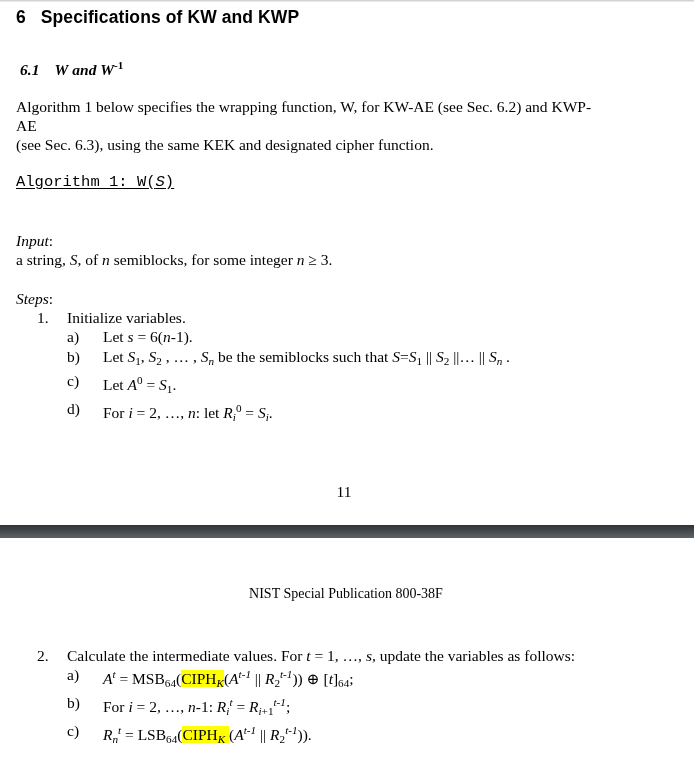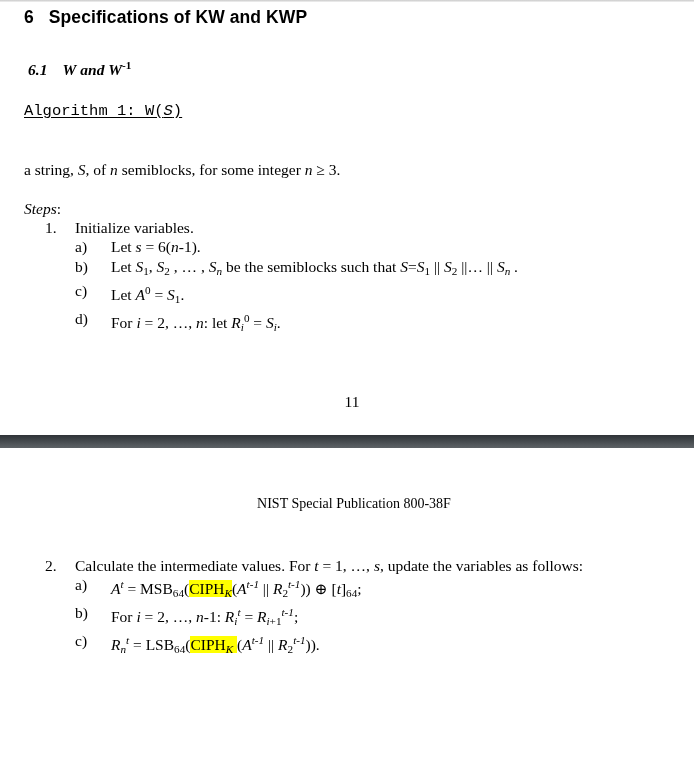--- a/index.html
+++ b/index.html
@@ -17,21 +17,21 @@
   }
   .page-top-edge {
     position: absolute;
     top: 0; left: 0;
     width: 694px;
     height: 2px;
     background: linear-gradient(to bottom, #c9c9c9, #f2f2f2);
   }
   .page {
     position: relative;
-    padding: 0 24px;
+    padding: 0 16px;
     box-sizing: border-box;
     width: 608px;
   }
   
   .h1 {
     font-family: "Liberation Sans", "DejaVu Sans", sans-serif;
     font-weight: bold;
     font-size: 17.5px;
     margin: 0;
     padding-top: 7px;
@@ -149,31 +149,36 @@
 <body>
 
 <div class="page-top-edge"></div>
 
 <div class="page">
 
   <h1 class="h1"><span>6</span><span>&nbsp;&nbsp; </span><span>Specifications of KW and KWP</span></h1>
 
   <h2 class="h2"><span>6.1</span><span>&nbsp;&nbsp;&nbsp; </span><span>W</span><span>&nbsp;</span><span>and</span><span>&nbsp;</span><span>W</span><sup>-1</sup></h2>
 
+  <p class="para">
+    <span>Algorithm 1 below specifies the wrapping function, W, for KW-AE (see Sec. 6.2) and KWP-AE</span><br>
+    <span>(see Sec. 6.3), using the same KEK and designated cipher function.</span>
+  </p>
 
   <div class="algo-title-wrap" style="padding-top:19px;font-family:Liberation Mono, monospace;">
     <span class="algo-title" style="padding-top:0;"><span>Algorithm 1: W(</span><i>S</i><span>)</span></span>
   </div>
 
   <div class="gap-lg"></div>
 
 
   <div class="gap-lg"></div>
 
   <div class="block">
+    <div><span class="sec-label">Input</span>:</div>
     <div><span>a string, </span><i>S</i><span>, of </span><i>n</i><span> semiblocks, for some integer </span><i>n</i><span> ≥ 3.</span></div>
   </div>
 
   <div class="gap-lg"></div>
 
   <div class="block">
     <div><span class="sec-label">Steps</span>:</div>
 
     <ol class="steps">
       <li>

